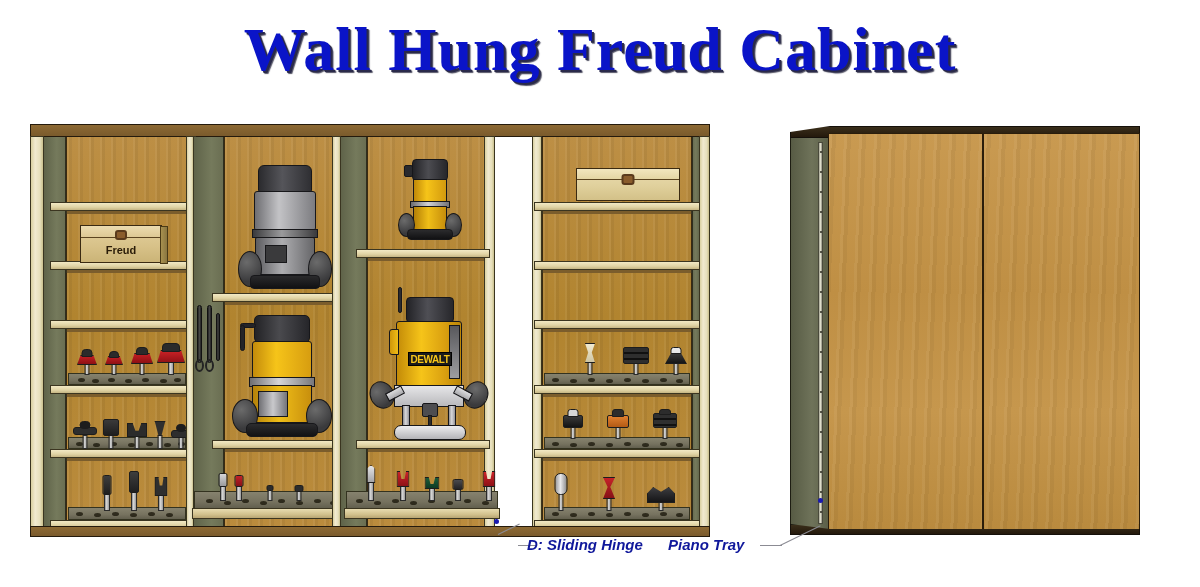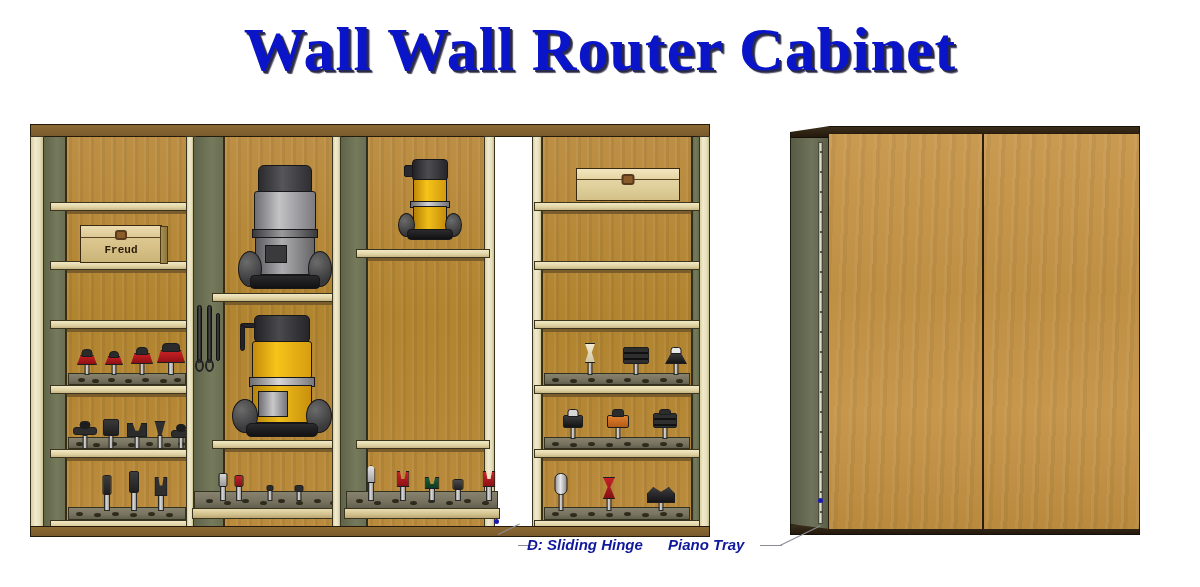--- a/index.html
+++ b/index.html
@@ -58,21 +58,21 @@
   .logo{position:absolute;background:#1b1b1b;color:#f6c419;font-weight:bold;
         font-family:"Liberation Sans",sans-serif;text-align:center;
         letter-spacing:-.4px;box-sizing:border-box;border:1px solid #000;}
 
   
   .woodbox{position:absolute;border:1px solid #3a2a12;box-sizing:border-box;}
   .boxlid{position:absolute;left:0;right:0;top:0;border-bottom:1px solid #5b4420;}
   .latch{position:absolute;left:50%;transform:translateX(-50%);
          border:2px solid #5a3a1c;border-radius:3px;background:#8a5c2c;box-sizing:border-box;}
   .boxtext{position:absolute;left:0;right:0;text-align:center;color:#2a1c08;
-           font-family:Liberation Mono, monospace;font-weight:bold;}
+           font-family:Liberation Sans, sans-serif;font-weight:bold;}
 
   
   .tray{position:absolute;}
   .traybase{position:absolute;background:linear-gradient(180deg,#e8dcb0 0%,#d2c18d 60%,#b8a573 100%);
             border:1px solid #3b3520;box-sizing:border-box;}
 
   
   .wrench{position:absolute;background:linear-gradient(90deg,#1e1e1e,#4a4a4a 45%,#222);
           border:1px solid #111;border-radius:3px;box-sizing:border-box;}
   .wrenchEye{position:absolute;border:2px solid #242424;border-radius:50%;
@@ -96,21 +96,21 @@
 
   
   .callout{position:absolute;color:#10189b;font-weight:bold;font-style:italic;
            font-family:"Liberation Sans",sans-serif;font-size:15px;white-space:nowrap;}
   .leader{position:absolute;background:#8b8b93;height:1px;transform-origin:0 50%;}
   .dot{position:absolute;width:5px;height:5px;background:#1a1ab0;border-radius:50%;}
 </style>
 </head>
 <body>
 
-<div id="title">Wall Wall Router Cabinet</div>
+<div id="title">Wall Hung Freud Cabinet</div>
 
 <div class="carcass" style="left:30px;top:124px;width:680px;height:415px;">
 
   <div class="topboard" style="left:0;top:0;width:680px;height:13px;"></div>
 
   <div style="position:absolute;left:0;top:13px;width:165px;height:402px;">
     <div class="doorEdge" style="left:0;top:-1px;width:14px;height:400px;"></div>
     <div class="sidewall" style="left:14px;top:0;width:22px;height:399px;"></div>
     <div class="backpanel" style="left:36px;top:0;width:122px;height:399px;"></div>
     <div class="doorEdge" style="left:157px;top:-1px;width:9px;height:400px;"></div>
@@ -327,20 +327,48 @@
       <div class="rbody" style="left:12px;top:42px;width:40px;height:7px;
                   background:linear-gradient(90deg,#6c6c70,#d2d2d5 45%,#747478);"></div>
       <div class="rbody" style="left:15px;top:47px;width:34px;height:24px;
                   background:linear-gradient(90deg,#b47f06,#efbe18 45%,#c68d0b);"></div>
       <div class="knob" style="left:0;top:54px;width:17px;height:24px;"></div>
       <div class="knob" style="left:47px;top:54px;width:17px;height:24px;"></div>
       <div class="rbody" style="left:9px;top:70px;width:46px;height:11px;border-radius:4px;
                   background:linear-gradient(180deg,#2b2b2d,#111113);"></div>
     </div>
 
+    <div class="router" style="left:42px;top:160px;width:116px;height:143px;">
+      <div class="rbody" style="left:34px;top:0;width:48px;height:26px;border-radius:4px;
+                  background:linear-gradient(90deg,#232327,#4f4f55 45%,#27272b);"></div>
+      <div class="rbody" style="left:26px;top:-10px;width:4px;height:26px;border-radius:2px;background:#2b2b2f;"></div>
+      <div class="rbody" style="left:24px;top:24px;width:66px;height:66px;border-radius:3px;
+                  background:linear-gradient(90deg,#c38b08,#f6c419 38%,#d99f10 75%,#bb8607);"></div>
+      <div class="rbody" style="left:17px;top:32px;width:10px;height:26px;border-radius:3px 0 0 3px;
+                  background:linear-gradient(90deg,#cf9609,#f0bd17);"></div>
+      <div class="rbody" style="left:77px;top:28px;width:11px;height:54px;
+                  background:linear-gradient(180deg,#58585c,#9d9da0);"></div>
+      <div class="logo" style="left:36px;top:55px;width:44px;height:14px;font-size:10px;line-height:13px;">DEWALT</div>
+      <div class="rbody" style="left:22px;top:88px;width:70px;height:22px;
+                  background:linear-gradient(180deg,#e6e6e8,#b9b9bc);"></div>
+      <div class="knob" style="left:-2px;top:84px;width:24px;height:28px;transform:rotate(-28deg);"></div>
+      <div class="rbody" style="left:14px;top:92px;width:18px;height:9px;transform:rotate(-28deg);
+                  background:linear-gradient(180deg,#dedee0,#a9a9ac);"></div>
+      <div class="knob" style="left:92px;top:84px;width:24px;height:28px;transform:rotate(28deg);"></div>
+      <div class="rbody" style="left:82px;top:92px;width:18px;height:9px;transform:rotate(28deg);
+                  background:linear-gradient(180deg,#dedee0,#a9a9ac);"></div>
+      <div class="rbody" style="left:30px;top:108px;width:8px;height:24px;
+                  background:linear-gradient(90deg,#8e8e92,#d8d8da 45%,#94949a);"></div>
+      <div class="rbody" style="left:76px;top:108px;width:8px;height:24px;
+                  background:linear-gradient(90deg,#8e8e92,#d8d8da 45%,#94949a);"></div>
+      <div class="rbody" style="left:50px;top:106px;width:16px;height:14px;background:#4d4d50;border-radius:2px;"></div>
+      <div class="rbody" style="left:56px;top:118px;width:4px;height:14px;background:#2b2b2d;"></div>
+      <div class="rbody" style="left:22px;top:128px;width:72px;height:15px;border-radius:7px;
+                  background:linear-gradient(180deg,#ededef,#b4b4b8);"></div>
+    </div>
 
     <div class="tray" style="left:16px;top:340px;width:152px;height:44px;">
       <div class="bitdeck" style="left:0;top:14px;width:152px;height:18px;"></div>
       <div class="hole" style="left:10px;top:22px;"></div>
         <div class="hole" style="left:28px;top:24px;"></div>
       <div class="hole" style="left:46px;top:22px;"></div>
         <div class="hole" style="left:64px;top:24px;"></div>
       <div class="hole" style="left:82px;top:22px;"></div>
         <div class="hole" style="left:100px;top:24px;"></div>
       <div class="hole" style="left:118px;top:22px;"></div>

